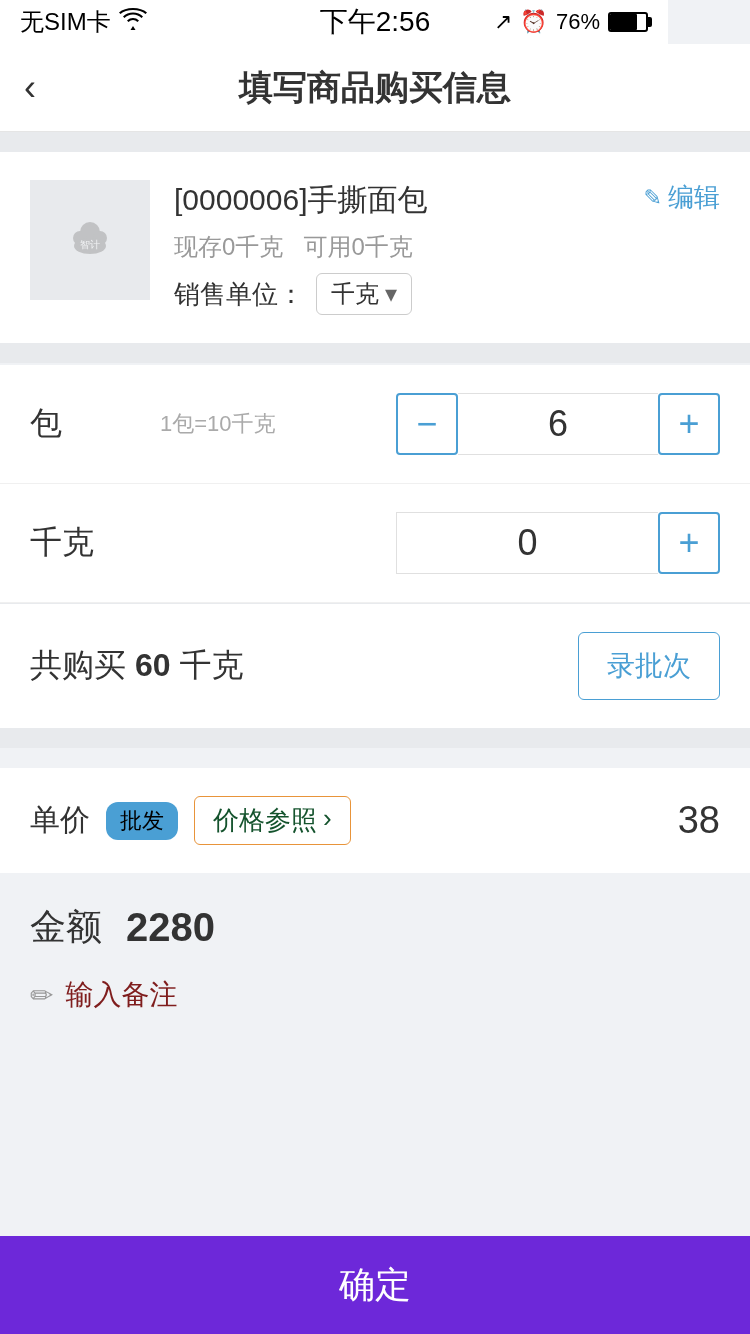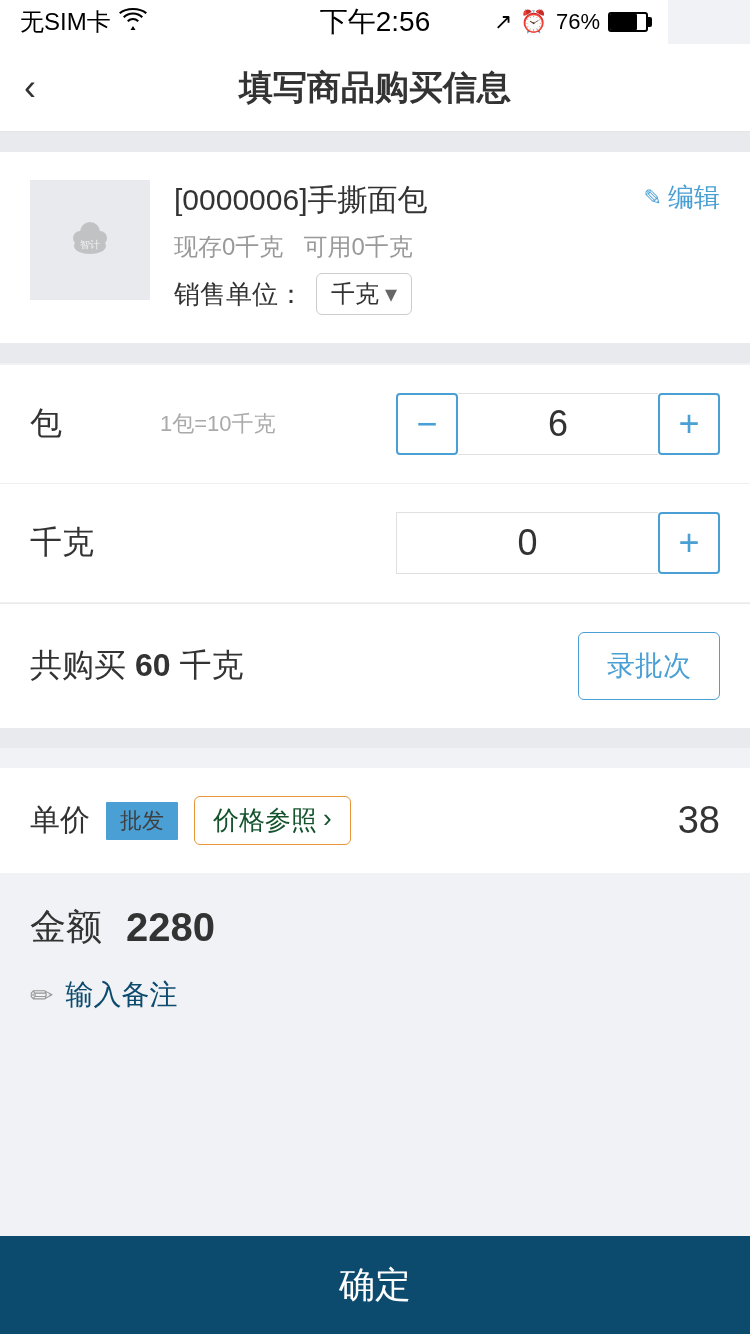--- a/index.html
+++ b/index.html
@@ -269,24 +269,24 @@
       display: flex;
       align-items: center;
       gap: 16px;
     }
     .price-label {
       font-size: 30px;
       color: #333;
     }
     .price-badge {
       background: #4a9fd4;
-      color: #404040;
+      color: #000000;
       font-size: 22px;
       padding: 4px 14px;
-      border-radius: 1px;
+      border-radius: 12px;
     }
     .price-ref-btn {
       border: 1.5px solid #e8943a;
       color: #14532d;
       font-size: 26px;
       padding: 6px 18px;
       border-radius: 6px;
       background: #fff;
       cursor: pointer;
       display: flex;
@@ -327,31 +327,31 @@
       align-items: center;
       gap: 12px;
       cursor: pointer;
     }
     .note-icon {
       color: #999;
       font-size: 28px;
     }
     .note-text {
       font-size: 28px;
-      color: #0c4a6e;
+      color: #7f1d1d;
     }
 
     
     .confirm-btn {
       position: fixed;
       bottom: 0;
       left: 0;
       width: 750px;
       height: 98px;
-      background: #0c4a6e;
+      background: #6d28d9;
       color: #fff;
       font-size: 36px;
       font-weight: 500;
       border: none;
       cursor: pointer;
       display: flex;
       align-items: center;
       justify-content: center;
     }
 

